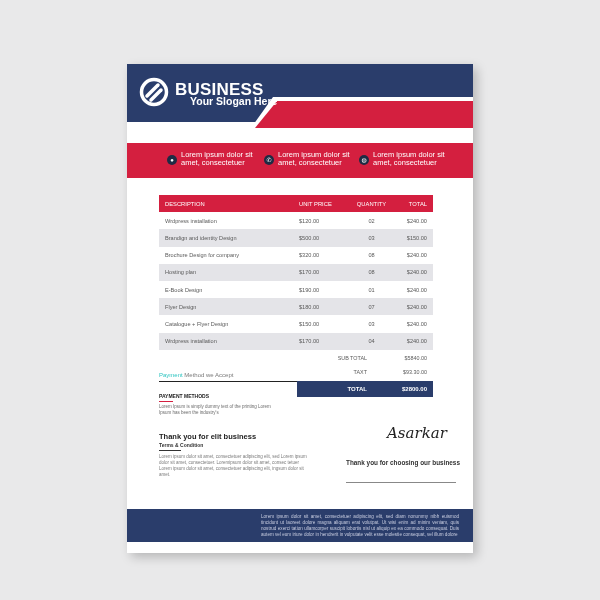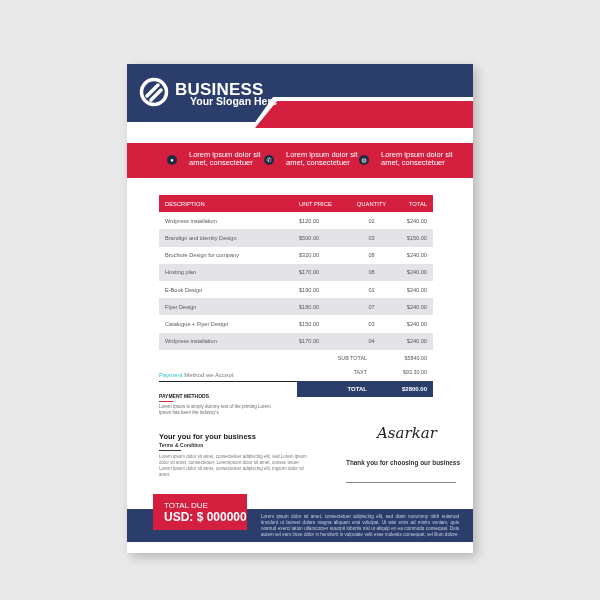--- a/index.html
+++ b/index.html
@@ -44,21 +44,21 @@
     .contact-item {
       position: absolute; top: 8px; display: flex; align-items: flex-start;
     }
     .contact-icon {
       width: 10px; height: 10px; border-radius: 50%;
       background: #1f2b44; margin-top: 4px; margin-right: 4px;
       display: flex; align-items: center; justify-content: center;
       color: #fff; font-size: 6px; line-height: 10px;
     }
     .contact-text {
-      color: #fff; font-size: 7.5px; line-height: 8px; width: 80px; margin-left: 8px;
+      color: #fff; font-size: 7.5px; line-height: 8px; width: 80px;
     }
     
     .tbl {
       position: absolute; left: 32px; top: 131px; width: 274px;
     }
     .tbl-row {
       display: flex; height: 17.2px; align-items: center;
       font-size: 5.6px; color: #5a5a5a;
     }
     .tbl-head {
@@ -104,21 +104,21 @@
     .terms {
       position: absolute; left: 32px; top: 378px; font-size: 5px; font-weight: bold; color: #333;
     }
     .terms-line {
       position: absolute; left: 32px; top: 386px; width: 22px; height: 1.2px; background: #333;
     }
     .terms-text {
       position: absolute; left: 32px; top: 390px; width: 148px; font-size: 4.5px; line-height: 6px; color: #7a7a7a;
     }
     .signature {
-      position: absolute; left: 250px; top: 360px; font-family: "DejaVu Serif", serif;
+      position: absolute; left: 260px; top: 360px; font-family: "DejaVu Serif", serif;
       font-style: italic; font-size: 15px; color: #222;
     }
     .sig-caption {
       position: absolute; left: 219px; top: 395px; font-size: 6.4px; font-weight: bold; color: #333;
     }
     .sig-line {
       position: absolute; left: 219px; top: 418px; width: 110px; height: 1.2px; background: #888;
     }
     .footer {
       position: absolute; left: 0; top: 445px; width: 346px; height: 33px; background: #2a3d6b;
@@ -248,29 +248,25 @@
   </div>
 
   <div class="pay-accept">
     <span class="accent">Payment</span><span> Method we Accept</span>
   </div>
   <div class="pay-line"></div>
   <div class="pm-title">PAYMENT METHODS</div>
   <div class="pm-underline"></div>
   <div class="pm-text">Lorem Ipsum is simply dummy text of the printing Lorem Ipsum has been the industry's</div>
 
-  <div class="thanks-title">Your you for your business</div>
+  <div class="thanks-title">Thank you for elit business</div>
   <div class="terms">Terms &amp; Condition</div>
   <div class="terms-line"></div>
   <div class="terms-text">Lorem ipsum dolor sit amet, consectetuer adipiscing elit, sed Lorem ipsum dolor sit amet, consectetuer. Loremipsum dolor sit amet, consec tetuer Lorem ipsum dolor sit amet, consectetuer adipiscing elit, ingsum dolor sit amet.</div>
 
   <div class="signature">Asarkar</div>
   <div class="sig-caption">Thank you for choosing our business</div>
   <div class="sig-line"></div>
 
   <div class="footer">
     <div class="footer-text">Lorem ipsum dolor sit amet, consectetuer adipiscing elit, sed diam nonummy nibh euismod tincidunt ut laoreet dolore magna aliquam erat volutpat. Ut wisi enim ad minim veniam, quis nostrud exerci tation ullamcorper suscipit lobortis nisl ut aliquip ex ea commodo consequat. Duis autem vel eum iriure dolor in hendrerit in vulputate velit esse molestie consequat, vel illum dolore</div>
   </div>
-  <div class="due-box">
-    <div class="due-label">TOTAL DUE</div>
-    <div class="due-amount">USD: $ 000000</div>
-  </div>
 </div>
 
 </body></html>

